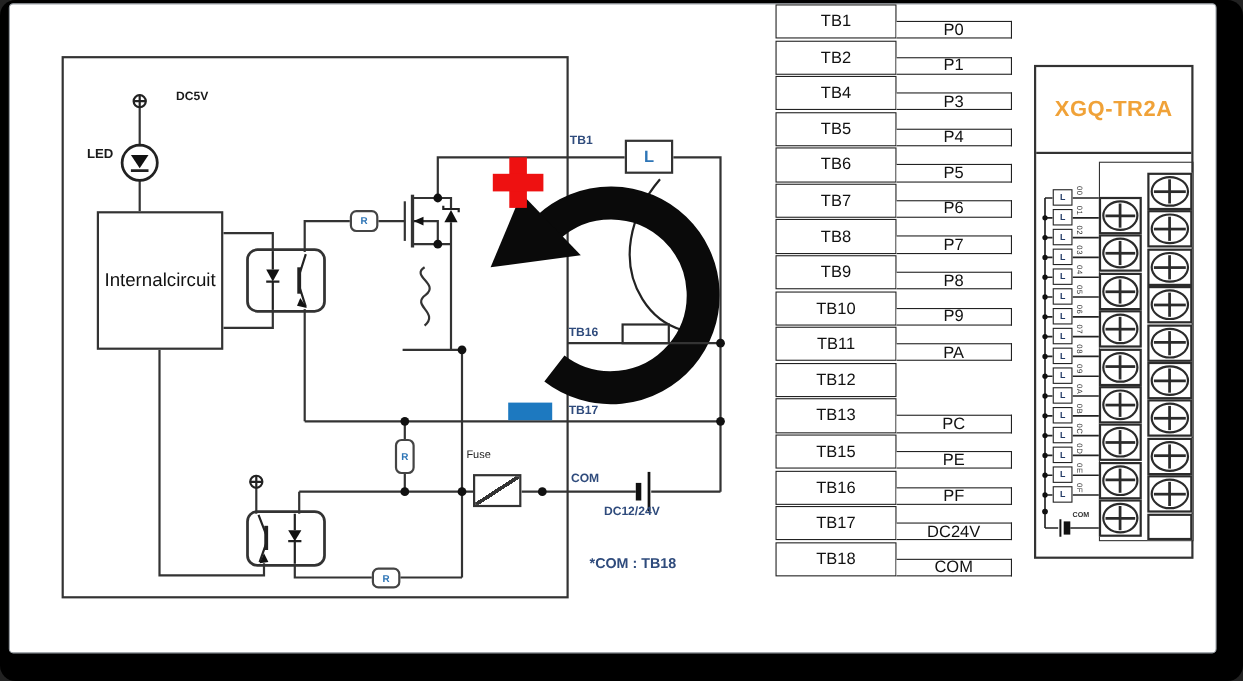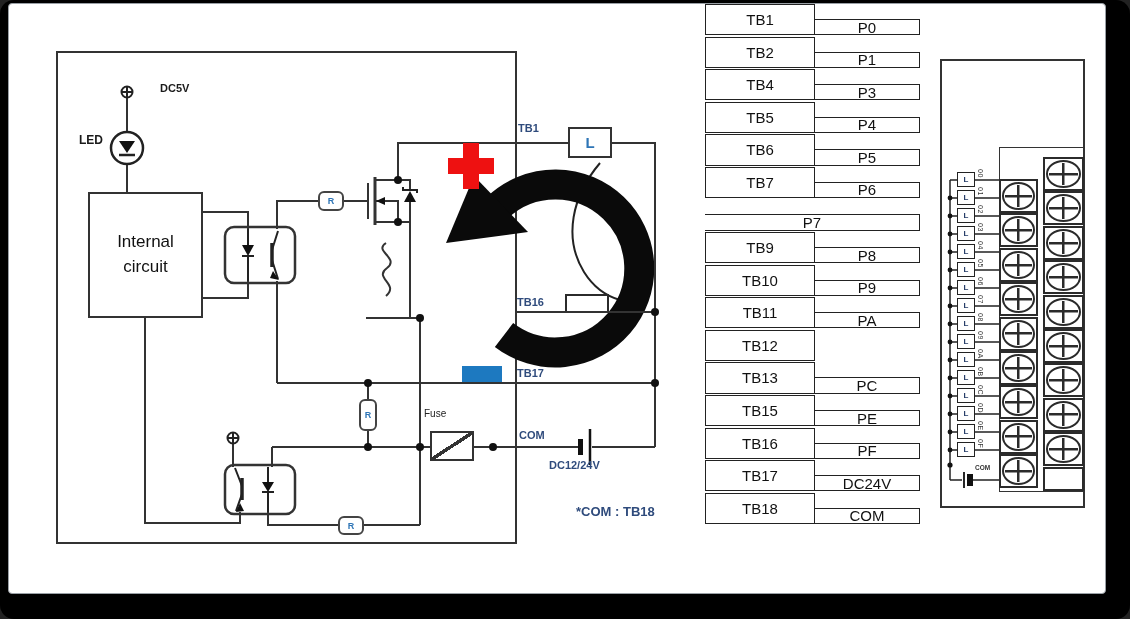--- a/index.html
+++ b/index.html
@@ -7,21 +7,21 @@
   body{font-family:"Liberation Sans", sans-serif;}
   .frame{position:relative;width:1130px;height:619px;background:#000;border-radius:14px;overflow:hidden;}
   .panel{position:absolute;left:8px;top:3px;width:1098px;height:591px;background:#fff;border:1.5px solid #9aa0a6;border-radius:4px;}
 
   
   .circuit{position:absolute;left:0;top:0;width:700px;height:619px;}
   .circuit svg{position:absolute;left:0;top:0;}
   .clabel{position:absolute;color:#2f4b7c;font-weight:bold;white-space:nowrap;}
   .blacklabel{color:#1a1a1a;}
   .internal-box{position:absolute;left:88px;top:192px;width:115px;height:126px;border:2px solid #333;background:#fff;
-    display:flex;flex-direction:column;align-items:center;justify-content:center;font-size:17px;color:#111;line-height:1.45;}
+    display:flex;flex-direction:row;align-items:center;justify-content:center;font-size:17px;color:#111;line-height:1.45;}
   .rbox{position:absolute;border:2px solid #444;border-radius:6px;background:#fff;color:#2e75b6;
     font-size:9px;font-weight:bold;display:flex;align-items:center;justify-content:center;}
   .lbox-big{position:absolute;left:568px;top:127px;width:44px;height:31px;border:2px solid #333;background:#fff;
     color:#2e75b6;font-size:15px;font-weight:bold;display:flex;align-items:center;justify-content:center;}
   .fusebox{position:absolute;left:430px;top:431px;width:44px;height:30px;border:2px solid #333;background:#fff;
     background-image:linear-gradient(to bottom right,transparent 46%,#333 46%,#333 54%,transparent 54%);}
   .plus{position:absolute;left:448px;top:143px;width:46px;height:46px;}
   .plus i{position:absolute;background:#ee1111;}
   .plus .v{left:15px;top:0;width:16px;height:46px;}
   .plus .h{left:0;top:15px;width:46px;height:16px;}
@@ -172,21 +172,21 @@
     <div class="bluemark"></div>
 
     <span class="clabel blacklabel" style="left:160px;top:82px;font-size:11px;">DC5V</span>
     <span class="clabel blacklabel" style="left:79px;top:133px;font-size:12px;">LED</span>
     <span class="clabel" style="left:424px;top:408px;font-size:10px;color:#222;font-weight:normal;">Fuse</span>
     <span class="clabel" style="left:518px;top:122px;font-size:11px;">TB1</span>
     <span class="clabel" style="left:517px;top:296px;font-size:11px;">TB16</span>
     <span class="clabel" style="left:517px;top:367px;font-size:11px;">TB17</span>
     <span class="clabel" style="left:519px;top:429px;font-size:11px;">COM</span>
     <span class="clabel" style="left:549px;top:459px;font-size:11px;">DC12/24V</span>
-    <span class="clabel" style="left:536px;top:504px;font-size:13px;margin-left:40px;">*COM : TB18</span>
+    <span class="clabel" style="left:536px;top:504px;font-size:13px;">*COM : TB18</span>
   </div>
 
   <div class="tb-table">
     <div class="trow">
         <div class="tcell c1">TB1</div>
         <div class="tcell c2">P0</div>
       </div>
     <div class="trow">
         <div class="tcell c1">TB2</div>
         <div class="tcell c2">P1</div>
@@ -201,20 +201,21 @@
       </div>
     <div class="trow">
         <div class="tcell c1">TB6</div>
         <div class="tcell c2">P5</div>
       </div>
     <div class="trow">
         <div class="tcell c1">TB7</div>
         <div class="tcell c2">P6</div>
       </div>
     <div class="trow">
+        <div class="tcell c1">TB8</div>
         <div class="tcell c2">P7</div>
       </div>
     <div class="trow">
         <div class="tcell c1">TB9</div>
         <div class="tcell c2">P8</div>
       </div>
     <div class="trow">
         <div class="tcell c1">TB10</div>
         <div class="tcell c2">P9</div>
       </div>
@@ -241,20 +242,21 @@
         <div class="tcell c1">TB17</div>
         <div class="tcell c2">DC24V</div>
       </div>
     <div class="trow">
         <div class="tcell c1">TB18</div>
         <div class="tcell c2">COM</div>
       </div>
   </div>
 
   <div class="module">
+    <div class="m-title">XGQ-TR2A</div>
     <div class="m-strip"></div>
 
     <svg width="145" height="449" viewBox="0 0 145 449" style="position:absolute;left:0;top:0;">
       <g stroke="#222" stroke-width="1.5" fill="none">
         <path d="M8,119 L8,419 M8,419 L20,419"></path>
         <path d="M8,119 L15,119 M8,137 L15,137 M8,155 L15,155 M8,173 L15,173 M8,191 L15,191 M8,209 L15,209 M8,227 L15,227 M8,245 L15,245 M8,263 L15,263 M8,281 L15,281 M8,299 L15,299 M8,317 L15,317 M8,335 L15,335 M8,353 L15,353 M8,371 L15,371 M8,389 L15,389"></path>
         <path d="M33,119 L57,119 M33,137 L57,137 M33,155 L57,155 M33,173 L57,173 M33,191 L57,191 M33,209 L57,209 M33,227 L57,227 M33,245 L57,245 M33,263 L57,263 M33,281 L57,281 M33,299 L57,299 M33,317 L57,317 M33,335 L57,335 M33,353 L57,353 M33,371 L57,371 M33,389 L57,389"></path>
         <path d="M31,419 L57,419"></path>
       </g>
       <g>

